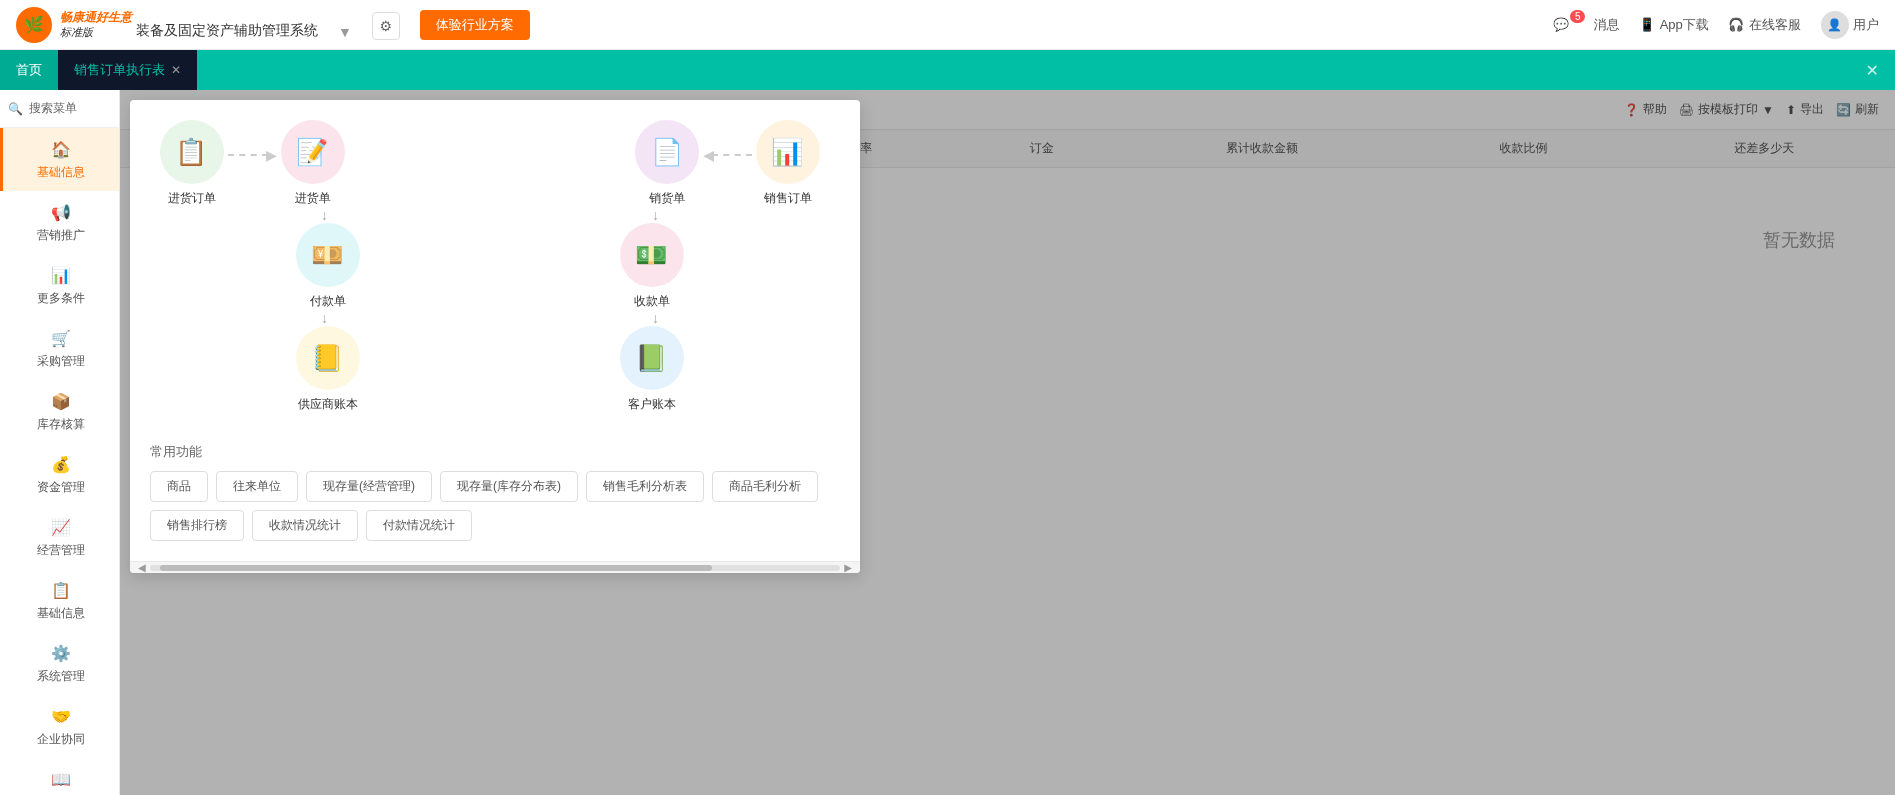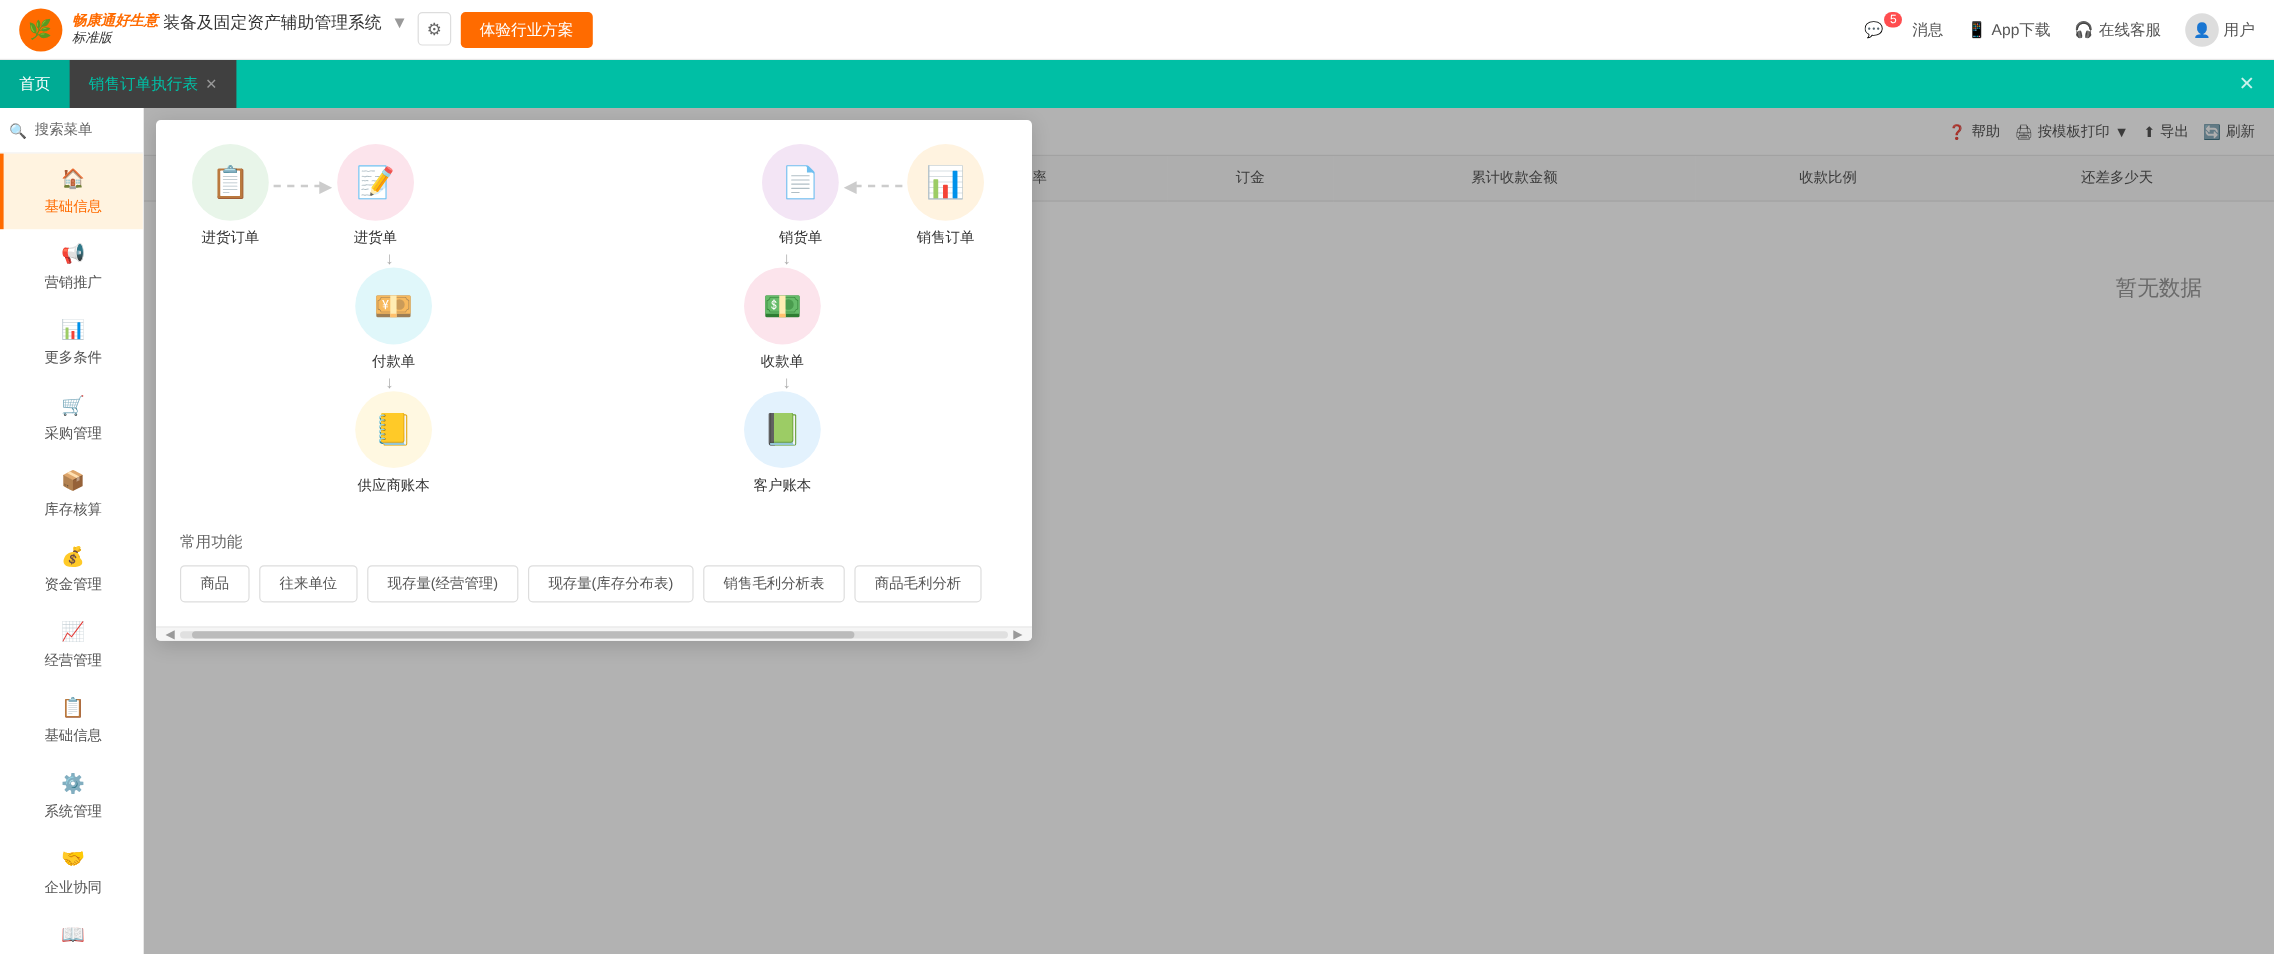--- a/index.html
+++ b/index.html
@@ -32,22 +32,22 @@
       justify-content: center;
       color: white;
       font-size: 16px;
     }
     .logo-text { font-size: 11px; color: #333; line-height: 1.3; font-style: italic; }
     .logo-text .brand { color: #ff6b00; font-weight: bold; font-size: 12px; }
 
     .system-name {
       flex: 1;
       display: flex;
-      align-items: flex-start;
-      gap: 8px;
+      align-items: flex-end;
+      gap: 20px;
       color: #333;
       font-size: 14px;
       font-weight: 500;
     }
     .gear-btn {
       width: 28px; height: 28px;
       border: 1px solid #ddd;
       border-radius: 4px;
       display: flex; align-items: center; justify-content: center;
       cursor: pointer; color: #666;
@@ -111,21 +111,21 @@
       color: rgba(255,255,255,0.85);
       font-size: 13px;
       position: relative;
     }
     .tab-item.home {
       background: rgba(0,0,0,0.1);
       color: white;
       text-align: right;
     }
     .tab-item.active {
-      background: #404040;
+      background: #0f172a;
       color: #00bfa5;
     }
     .tab-close {
       margin-left: 6px;
       font-size: 12px;
       color: #999;
     }
     .tab-spacer { flex: 1; }
     .tab-close-all {
       color: rgba(255,255,255,0.8);
@@ -632,20 +632,25 @@
         <div class="common-funcs">
           <div class="common-funcs-title">常用功能</div>
           <div class="func-buttons">
             <button class="func-btn">商品</button>
             <button class="func-btn">往来单位</button>
             <button class="func-btn">现存量(经营管理)</button>
             <button class="func-btn">现存量(库存分布表)</button>
             <button class="func-btn">销售毛利分析表</button>
             <button class="func-btn">商品毛利分析</button>
           </div>
+          <div class="func-buttons" style="margin-top:8px;">
+            <button class="func-btn">销售排行榜</button>
+            <button class="func-btn">收款情况统计</button>
+            <button class="func-btn">付款情况统计</button>
+          </div>
         </div>
 
         <div class="modal-scrollbar">
           <span class="scroll-arrow">◀</span>
           <div class="scroll-track">
             <div class="scroll-thumb"></div>
           </div>
           <span class="scroll-arrow">▶</span>
         </div>
       </div>

